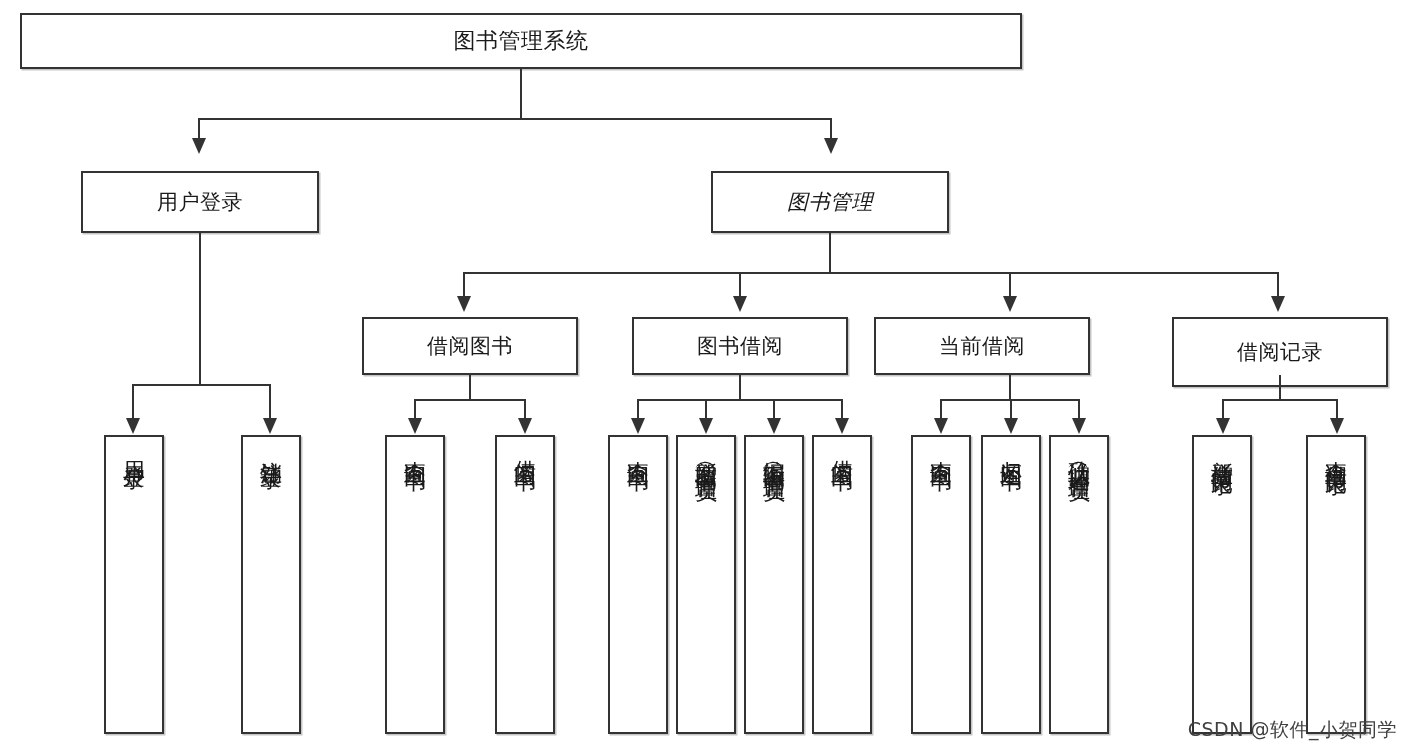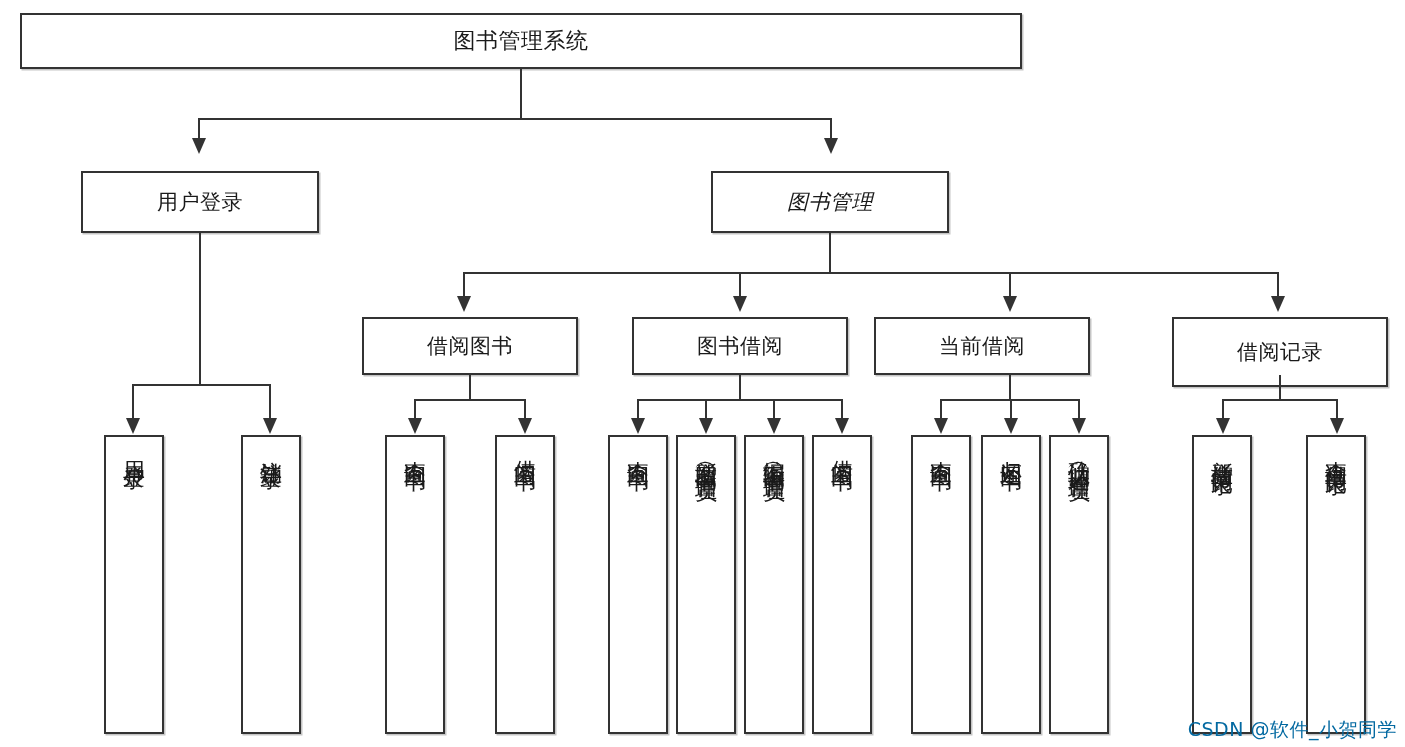--- a/index.html
+++ b/index.html
@@ -78,21 +78,21 @@
     border-right: 7px solid transparent;
     border-top: 16px solid #333333;
   }
 
   
   #watermark {
     position: absolute;
     right: 8px;
     bottom: 4px;
     font-size: 19px;
-    color: #0369a1;
+    color: #404040;
     white-space: nowrap;
     letter-spacing: 0.5px;
   }
 </style>
 </head>
 <body>
 
 <div id="diagram">
 
   <div class="node horiz root" style="left:20px; top:13px; width:1002px; height:56px;">

